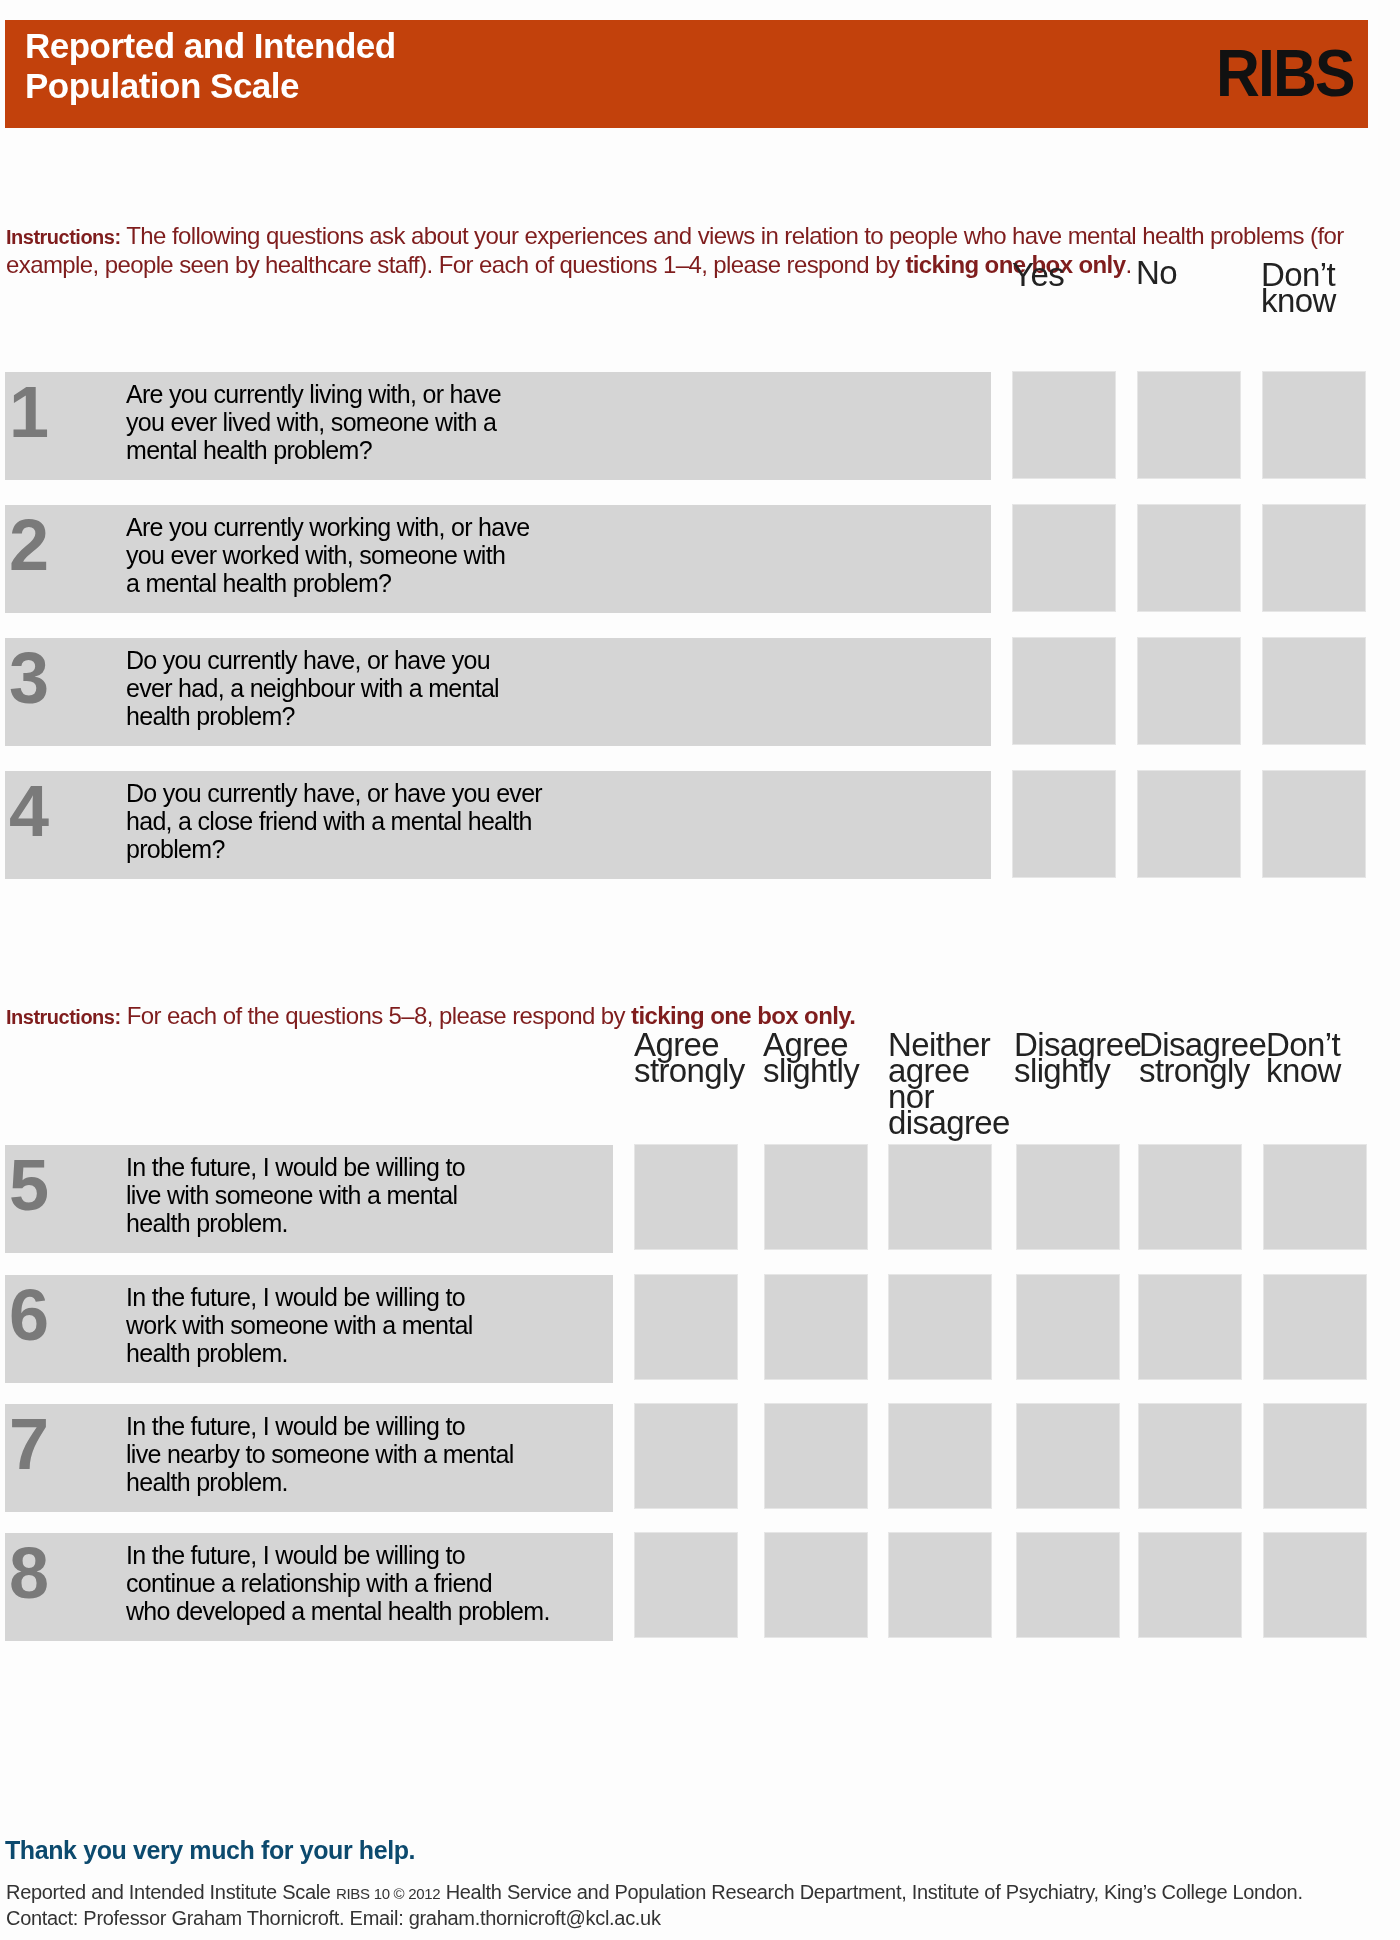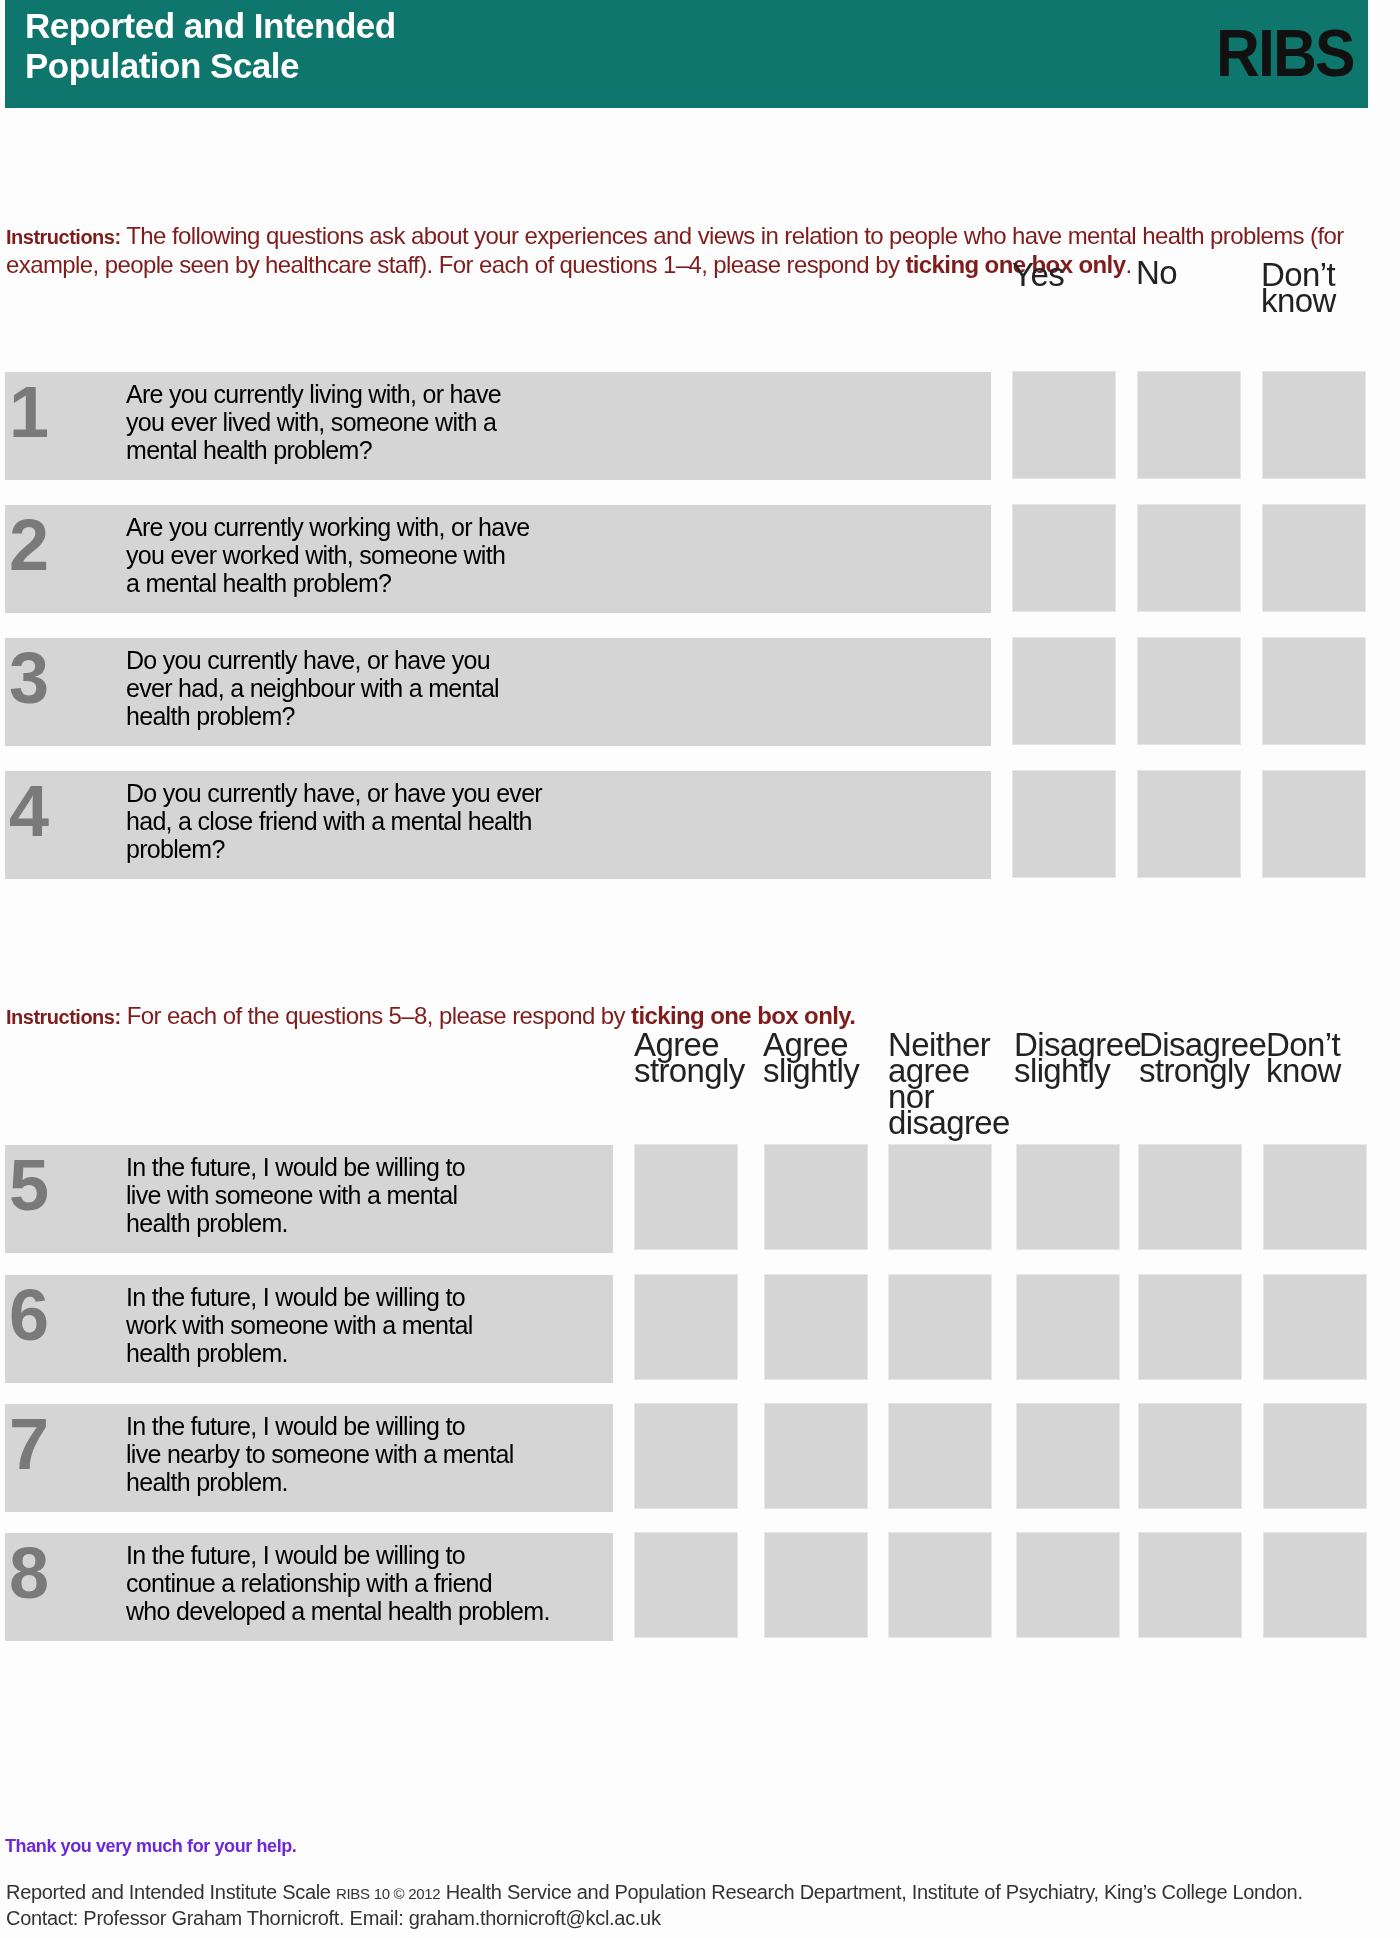--- a/index.html
+++ b/index.html
@@ -2,22 +2,22 @@
 <html><head>
   <meta charset="utf-8">
   <style>
     html, body { margin: 0; padding: 0; background: #fdfdfd; }
     body {
       width: 1400px; height: 1940px; position: relative; overflow: hidden;
       font-family: "DejaVu Sans Condensed", "Liberation Sans Narrow", "Liberation Sans", sans-serif;
       color: #1a1a1a;
     }
     .header {
-      position: absolute; left: 5px; top: 0; width: 1363px; height: 108px;
-      background: #0f766e;
+      position: absolute; left: 5px; top: 20px; width: 1363px; height: 108px;
+      background: #c2410c;
     }
     .header-title {
       position: absolute; left: 20px; top: 6px; color: #fff;
       font-family: "Liberation Sans", sans-serif; font-weight: bold;
       font-size: 35px; line-height: 40px; letter-spacing: -0.5px;
     }
     .header-title span { display: block; }
     .header-logo {
       position: absolute; right: 14px; top: 18px; color: #111;
       font-family: "Liberation Sans", sans-serif; font-weight: bold;
@@ -46,21 +46,21 @@
       position: absolute; left: 121px; top: 8px; font-family: "Liberation Sans", sans-serif;
       font-size: 25px; line-height: 28px; letter-spacing: -0.7px; color: #000000;
       white-space: pre-line;
     }
     .box {
       position: absolute; background: #d5d5d5; border: 1px solid #e6e6e6; box-sizing: border-box;
       cursor: pointer;
     }
     .thanks {
       position: absolute; left: 5px; top: 1836px; font-family: "Liberation Sans", sans-serif;
-      font-weight: bold; font-size: 18px; letter-spacing: -0.4px; color: #6d28d9;
+      font-weight: bold; font-size: 25px; letter-spacing: -0.4px; color: #0c4a6e;
     }
     .footer {
       position: absolute; left: 6px; top: 1880px; font-family: "Liberation Sans", sans-serif;
       font-size: 20px; line-height: 25px; letter-spacing: -0.3px; color: #333;
     }
     .footer .sc { font-size: 15px; }
     .footer .line { display: block; white-space: nowrap; }
   </style>
 </head>
 <body>

